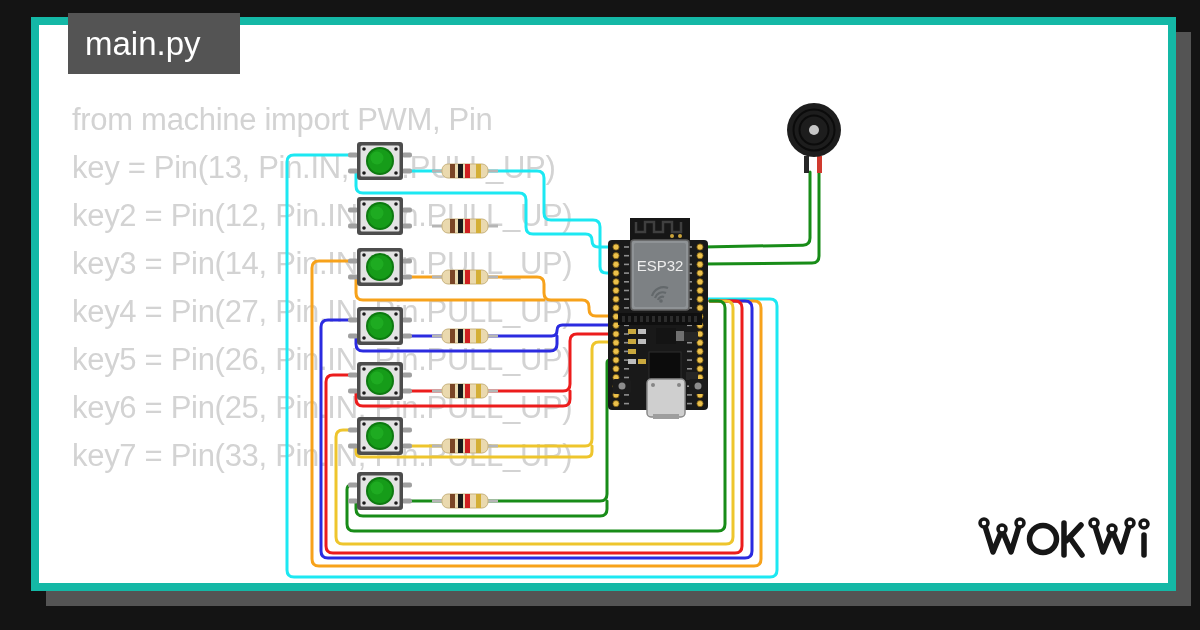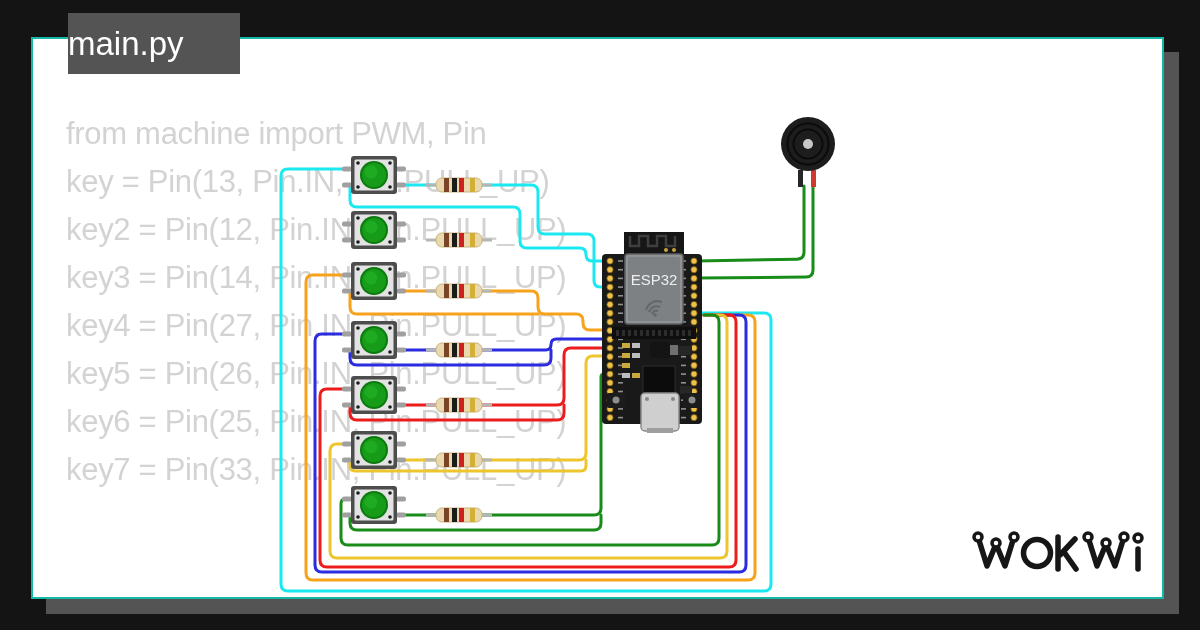--- a/index.html
+++ b/index.html
@@ -2,29 +2,29 @@
 <html><head>
 <meta charset="utf-8">
 <style>
   html,body{margin:0;padding:0;}
   body{
     width:1200px;height:630px;position:relative;overflow:hidden;
     background:#141414;
     font-family:"Liberation Sans","DejaVu Sans",sans-serif;
   }
   #card{
-    position:absolute;left:31px;top:37px;width:1129px;height:558px;
-    background:#ffffff;border:2px solid #14b8a6;
+    position:absolute;left:31px;top:17px;width:1129px;height:558px;
+    background:#ffffff;border:8px solid #14b8a6;
     box-shadow:15px 15px 0 0 #545454;
     overflow:hidden;
   }
   #tab{
     position:absolute;left:68px;top:13px;width:172px;height:61px;
     background:#545454;color:#ffffff;
-    display:flex;align-items:center;box-sizing:border-box;
+    display:flex;align-items:center;box-sizing:border-box;padding-left:17px;
     font-size:33px;z-index:10;
   }
   #code{
     position:absolute;left:33px;top:71px;width:1060px;
     color:#d3d3d3;font-size:31px;letter-spacing:-0.3px;z-index:1;
   }
   #code .cl{height:48px;line-height:48px;white-space:pre;}
   #code-clipped{
     position:absolute;left:33px;top:550px;height:48px;line-height:48px;
     color:#d3d3d3;font-size:31px;letter-spacing:-0.3px;z-index:1;white-space:pre;

